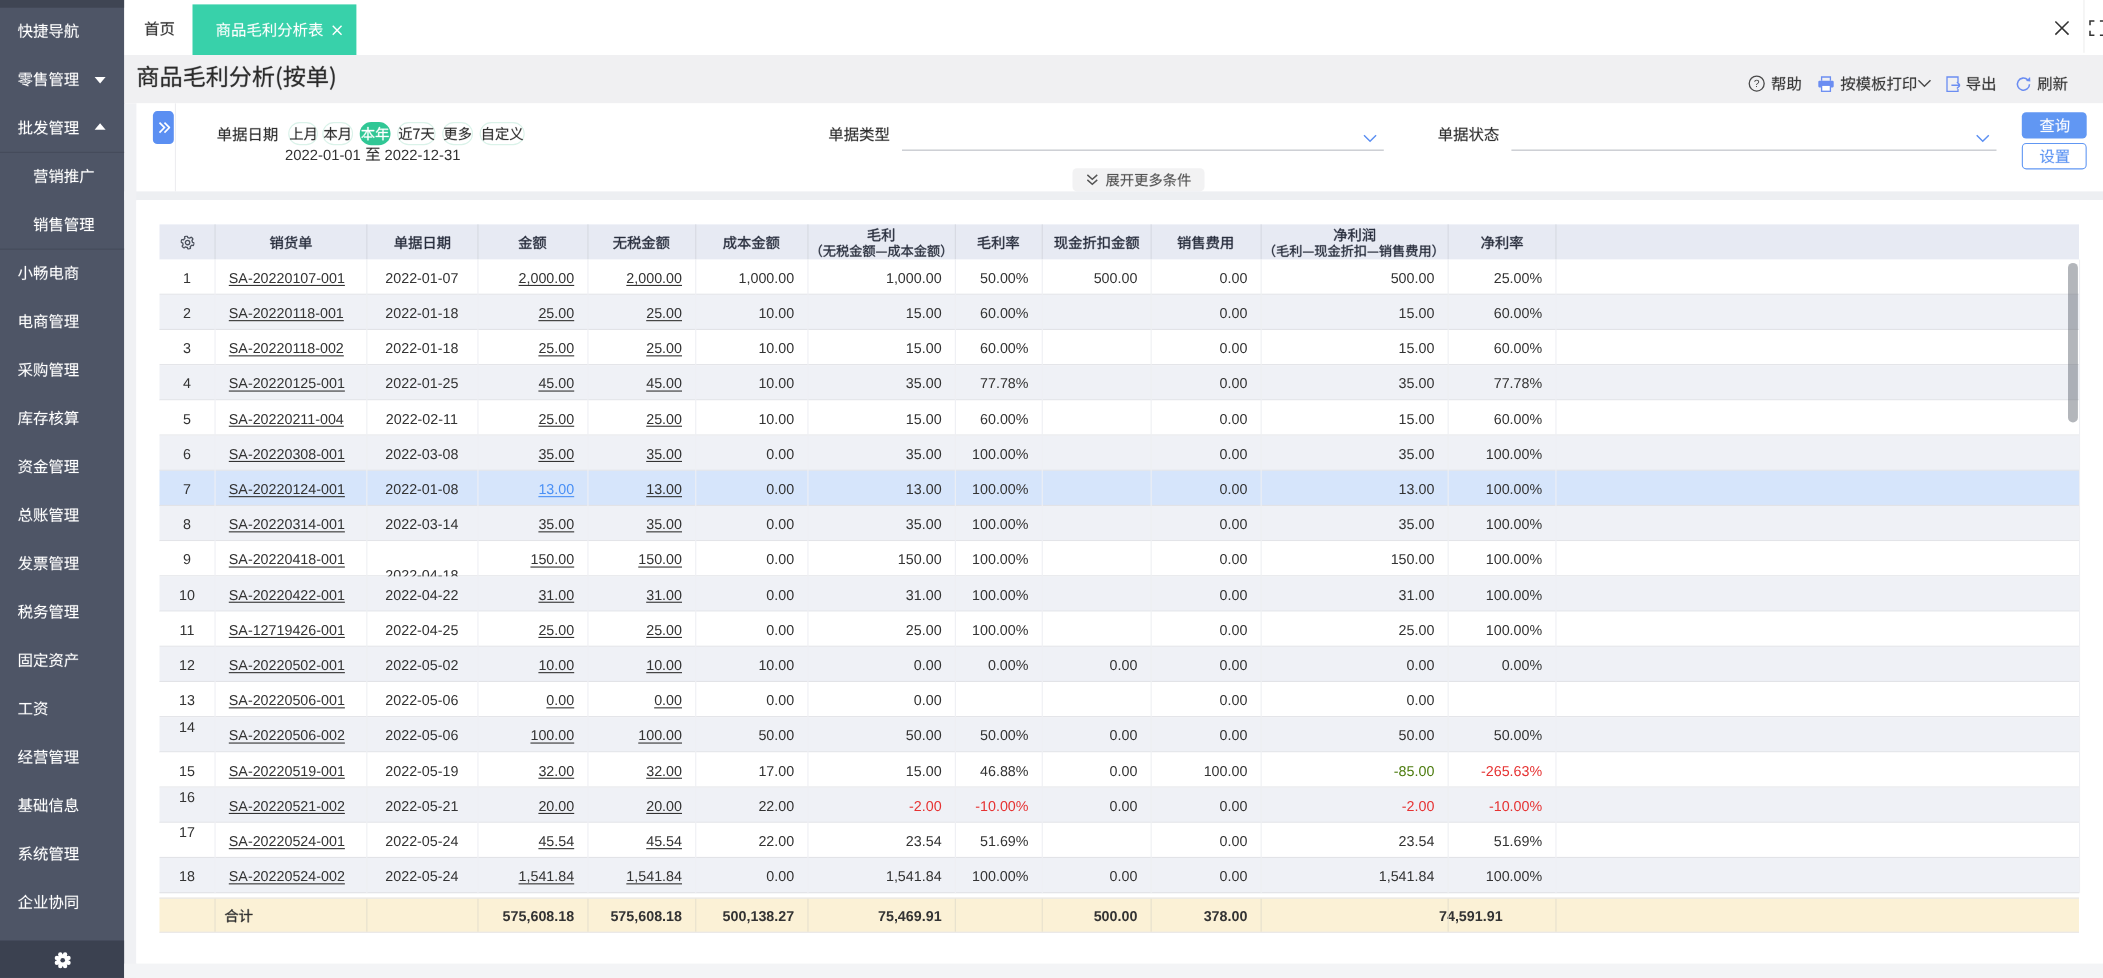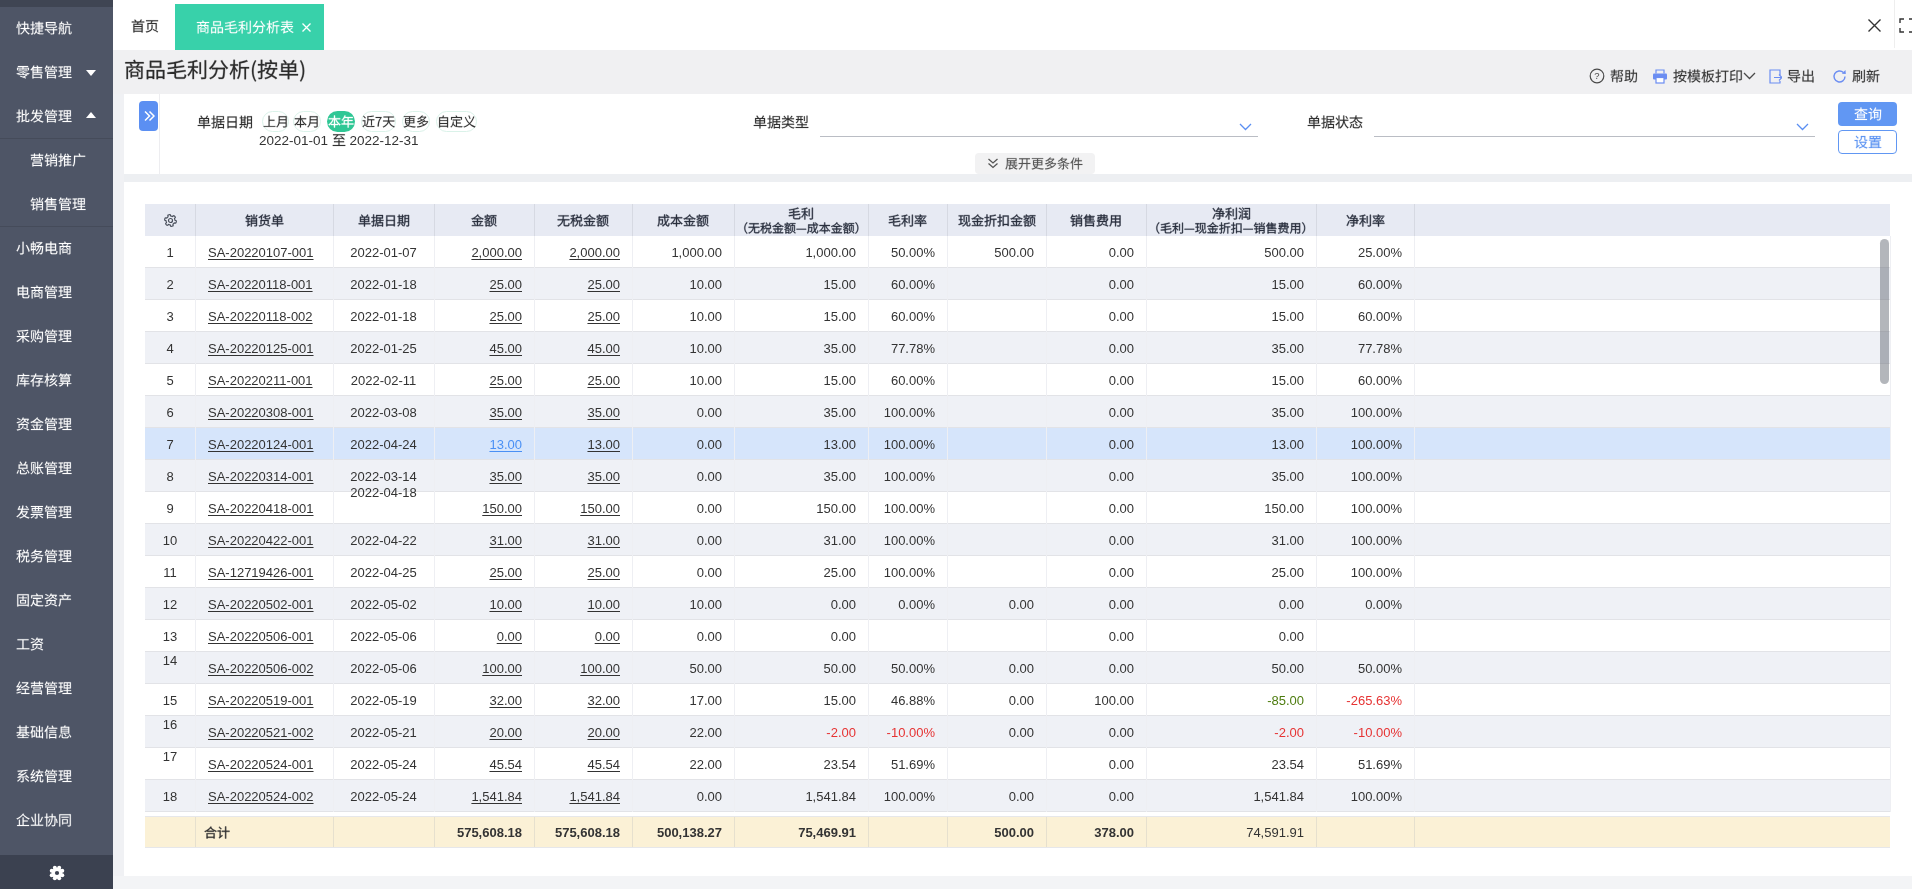--- a/index.html
+++ b/index.html
@@ -674,21 +674,21 @@
 <div class="a num lk" style="left:434px;top:332px;width:88px;height:32px;display:flex;align-items:center;justify-content:flex-end;color:#333">45.00</div>
 <div class="a num lk" style="left:534px;top:332px;width:86px;height:32px;display:flex;align-items:center;justify-content:flex-end;color:#333">45.00</div>
 <div class="a num" style="left:632px;top:332px;width:90px;height:32px;display:flex;align-items:center;justify-content:flex-end;color:#333">10.00</div>
 <div class="a num" style="left:734px;top:332px;width:122px;height:32px;display:flex;align-items:center;justify-content:flex-end;color:#333">35.00</div>
 <div class="a num" style="left:868px;top:332px;width:67px;height:32px;display:flex;align-items:center;justify-content:flex-end;color:#333">77.78%</div>
 <div class="a num" style="left:1046px;top:332px;width:88px;height:32px;display:flex;align-items:center;justify-content:flex-end;color:#333">0.00</div>
 <div class="a num" style="left:1146px;top:332px;width:158px;height:32px;display:flex;align-items:center;justify-content:flex-end;color:#333">35.00</div>
 <div class="a num" style="left:1316px;top:332px;width:86px;height:32px;display:flex;align-items:center;justify-content:flex-end;color:#333">77.78%</div>
 <div class="a" style="left:145px;top:364px;width:1745px;height:32px;background:#fff;border-bottom:1px solid #e2e3e7"></div>
 <div class="a num" style="left:145px;top:364px;width:50px;height:32px;display:flex;align-items:center;justify-content:center">5</div>
-<div class="a num lk" style="left:208px;top:364px;height:32px;display:flex;align-items:center">SA-20220211-001</div>
+<div class="a num lk" style="left:208px;top:364px;height:32px;display:flex;align-items:center">SA-20220211-004</div>
 <div class="a num" style="left:333px;top:364px;width:101px;height:32px;display:flex;align-items:center;justify-content:center">2022-02-11</div>
 <div class="a num lk" style="left:434px;top:364px;width:88px;height:32px;display:flex;align-items:center;justify-content:flex-end;color:#333">25.00</div>
 <div class="a num lk" style="left:534px;top:364px;width:86px;height:32px;display:flex;align-items:center;justify-content:flex-end;color:#333">25.00</div>
 <div class="a num" style="left:632px;top:364px;width:90px;height:32px;display:flex;align-items:center;justify-content:flex-end;color:#333">10.00</div>
 <div class="a num" style="left:734px;top:364px;width:122px;height:32px;display:flex;align-items:center;justify-content:flex-end;color:#333">15.00</div>
 <div class="a num" style="left:868px;top:364px;width:67px;height:32px;display:flex;align-items:center;justify-content:flex-end;color:#333">60.00%</div>
 <div class="a num" style="left:1046px;top:364px;width:88px;height:32px;display:flex;align-items:center;justify-content:flex-end;color:#333">0.00</div>
 <div class="a num" style="left:1146px;top:364px;width:158px;height:32px;display:flex;align-items:center;justify-content:flex-end;color:#333">15.00</div>
 <div class="a num" style="left:1316px;top:364px;width:86px;height:32px;display:flex;align-items:center;justify-content:flex-end;color:#333">60.00%</div>
 <div class="a" style="left:145px;top:396px;width:1745px;height:32px;background:#eff1f6;border-bottom:1px solid #e2e3e7"></div>
@@ -699,21 +699,21 @@
 <div class="a num lk" style="left:534px;top:396px;width:86px;height:32px;display:flex;align-items:center;justify-content:flex-end;color:#333">35.00</div>
 <div class="a num" style="left:632px;top:396px;width:90px;height:32px;display:flex;align-items:center;justify-content:flex-end;color:#333">0.00</div>
 <div class="a num" style="left:734px;top:396px;width:122px;height:32px;display:flex;align-items:center;justify-content:flex-end;color:#333">35.00</div>
 <div class="a num" style="left:868px;top:396px;width:67px;height:32px;display:flex;align-items:center;justify-content:flex-end;color:#333">100.00%</div>
 <div class="a num" style="left:1046px;top:396px;width:88px;height:32px;display:flex;align-items:center;justify-content:flex-end;color:#333">0.00</div>
 <div class="a num" style="left:1146px;top:396px;width:158px;height:32px;display:flex;align-items:center;justify-content:flex-end;color:#333">35.00</div>
 <div class="a num" style="left:1316px;top:396px;width:86px;height:32px;display:flex;align-items:center;justify-content:flex-end;color:#333">100.00%</div>
 <div class="a" style="left:145px;top:428px;width:1745px;height:32px;background:#d6e5fb;border-bottom:1px solid #e2e3e7"></div>
 <div class="a num" style="left:145px;top:428px;width:50px;height:32px;display:flex;align-items:center;justify-content:center">7</div>
 <div class="a num lk" style="left:208px;top:428px;height:32px;display:flex;align-items:center">SA-20220124-001</div>
-<div class="a num" style="left:333px;top:428px;width:101px;height:32px;display:flex;align-items:center;justify-content:center">2022-04-24</div>
+<div class="a num" style="left:333px;top:428px;width:101px;height:32px;display:flex;align-items:center;justify-content:center">2022-01-08</div>
 <div class="a num lk" style="left:434px;top:428px;width:88px;height:32px;display:flex;align-items:center;justify-content:flex-end;color:#4a90f5">13.00</div>
 <div class="a num lk" style="left:534px;top:428px;width:86px;height:32px;display:flex;align-items:center;justify-content:flex-end;color:#333">13.00</div>
 <div class="a num" style="left:632px;top:428px;width:90px;height:32px;display:flex;align-items:center;justify-content:flex-end;color:#333">0.00</div>
 <div class="a num" style="left:734px;top:428px;width:122px;height:32px;display:flex;align-items:center;justify-content:flex-end;color:#333">13.00</div>
 <div class="a num" style="left:868px;top:428px;width:67px;height:32px;display:flex;align-items:center;justify-content:flex-end;color:#333">100.00%</div>
 <div class="a num" style="left:1046px;top:428px;width:88px;height:32px;display:flex;align-items:center;justify-content:flex-end;color:#333">0.00</div>
 <div class="a num" style="left:1146px;top:428px;width:158px;height:32px;display:flex;align-items:center;justify-content:flex-end;color:#333">13.00</div>
 <div class="a num" style="left:1316px;top:428px;width:86px;height:32px;display:flex;align-items:center;justify-content:flex-end;color:#333">100.00%</div>
 <div class="a" style="left:145px;top:460px;width:1745px;height:32px;background:#eff1f6;border-bottom:1px solid #e2e3e7"></div>
 <div class="a num" style="left:145px;top:460px;width:50px;height:32px;display:flex;align-items:center;justify-content:center">8</div>
@@ -723,21 +723,21 @@
 <div class="a num lk" style="left:534px;top:460px;width:86px;height:32px;display:flex;align-items:center;justify-content:flex-end;color:#333">35.00</div>
 <div class="a num" style="left:632px;top:460px;width:90px;height:32px;display:flex;align-items:center;justify-content:flex-end;color:#333">0.00</div>
 <div class="a num" style="left:734px;top:460px;width:122px;height:32px;display:flex;align-items:center;justify-content:flex-end;color:#333">35.00</div>
 <div class="a num" style="left:868px;top:460px;width:67px;height:32px;display:flex;align-items:center;justify-content:flex-end;color:#333">100.00%</div>
 <div class="a num" style="left:1046px;top:460px;width:88px;height:32px;display:flex;align-items:center;justify-content:flex-end;color:#333">0.00</div>
 <div class="a num" style="left:1146px;top:460px;width:158px;height:32px;display:flex;align-items:center;justify-content:flex-end;color:#333">35.00</div>
 <div class="a num" style="left:1316px;top:460px;width:86px;height:32px;display:flex;align-items:center;justify-content:flex-end;color:#333">100.00%</div>
 <div class="a" style="left:145px;top:492px;width:1745px;height:32px;background:#fff;border-bottom:1px solid #e2e3e7"></div>
 <div class="a num" style="left:145px;top:492px;width:50px;height:32px;display:flex;align-items:center;justify-content:center">9</div>
 <div class="a num lk" style="left:208px;top:492px;height:32px;display:flex;align-items:center">SA-20220418-001</div>
-<div class="a num" style="left:333px;top:484px;width:101px;height:16px;display:flex;align-items:center;justify-content:center">2022-04-18</div>
+<div class="a num" style="left:333px;top:514px;width:101px;height:16px;display:flex;align-items:center;justify-content:center">2022-04-18</div>
 <div class="a num lk" style="left:434px;top:492px;width:88px;height:32px;display:flex;align-items:center;justify-content:flex-end;color:#333">150.00</div>
 <div class="a num lk" style="left:534px;top:492px;width:86px;height:32px;display:flex;align-items:center;justify-content:flex-end;color:#333">150.00</div>
 <div class="a num" style="left:632px;top:492px;width:90px;height:32px;display:flex;align-items:center;justify-content:flex-end;color:#333">0.00</div>
 <div class="a num" style="left:734px;top:492px;width:122px;height:32px;display:flex;align-items:center;justify-content:flex-end;color:#333">150.00</div>
 <div class="a num" style="left:868px;top:492px;width:67px;height:32px;display:flex;align-items:center;justify-content:flex-end;color:#333">100.00%</div>
 <div class="a num" style="left:1046px;top:492px;width:88px;height:32px;display:flex;align-items:center;justify-content:flex-end;color:#333">0.00</div>
 <div class="a num" style="left:1146px;top:492px;width:158px;height:32px;display:flex;align-items:center;justify-content:flex-end;color:#333">150.00</div>
 <div class="a num" style="left:1316px;top:492px;width:86px;height:32px;display:flex;align-items:center;justify-content:flex-end;color:#333">100.00%</div>
 <div class="a" style="left:145px;top:524px;width:1745px;height:32px;background:#eff1f6;border-bottom:1px solid #e2e3e7"></div>
 <div class="a num" style="left:145px;top:524px;width:50px;height:32px;display:flex;align-items:center;justify-content:center">10</div>
@@ -871,21 +871,21 @@
         <use href="#g93" x="1.000"></use>
       </g>
     </svg>
   </div>
 <div class="a num" style="left:434px;top:816px;width:88px;height:32px;display:flex;align-items:center;justify-content:flex-end;font-weight:bold">575,608.18</div>
 <div class="a num" style="left:534px;top:816px;width:86px;height:32px;display:flex;align-items:center;justify-content:flex-end;font-weight:bold">575,608.18</div>
 <div class="a num" style="left:632px;top:816px;width:90px;height:32px;display:flex;align-items:center;justify-content:flex-end;font-weight:bold">500,138.27</div>
 <div class="a num" style="left:734px;top:816px;width:122px;height:32px;display:flex;align-items:center;justify-content:flex-end;font-weight:bold">75,469.91</div>
 <div class="a num" style="left:947px;top:816px;width:87px;height:32px;display:flex;align-items:center;justify-content:flex-end;font-weight:bold">500.00</div>
 <div class="a num" style="left:1046px;top:816px;width:88px;height:32px;display:flex;align-items:center;justify-content:flex-end;font-weight:bold">378.00</div>
-<div class="a num" style="left:1146px;top:816px;width:158px;height:32px;display:flex;align-items:center;justify-content:flex-end;font-weight:normal">74,591.91</div>
+<div class="a num" style="left:1208px;top:816px;width:158px;height:32px;display:flex;align-items:center;justify-content:flex-end;font-weight:bold">74,591.91</div>
 <div class="a" style="left:195px;top:817px;width:1px;height:30px;background:#e6e0ce"></div>
 <div class="a" style="left:333px;top:817px;width:1px;height:30px;background:#e6e0ce"></div>
 <div class="a" style="left:434px;top:817px;width:1px;height:30px;background:#e6e0ce"></div>
 <div class="a" style="left:534px;top:817px;width:1px;height:30px;background:#e6e0ce"></div>
 <div class="a" style="left:632px;top:817px;width:1px;height:30px;background:#e6e0ce"></div>
 <div class="a" style="left:734px;top:817px;width:1px;height:30px;background:#e6e0ce"></div>
 <div class="a" style="left:868px;top:817px;width:1px;height:30px;background:#e6e0ce"></div>
 <div class="a" style="left:947px;top:817px;width:1px;height:30px;background:#e6e0ce"></div>
 <div class="a" style="left:1046px;top:817px;width:1px;height:30px;background:#e6e0ce"></div>
 <div class="a" style="left:1146px;top:817px;width:1px;height:30px;background:#e6e0ce"></div>

